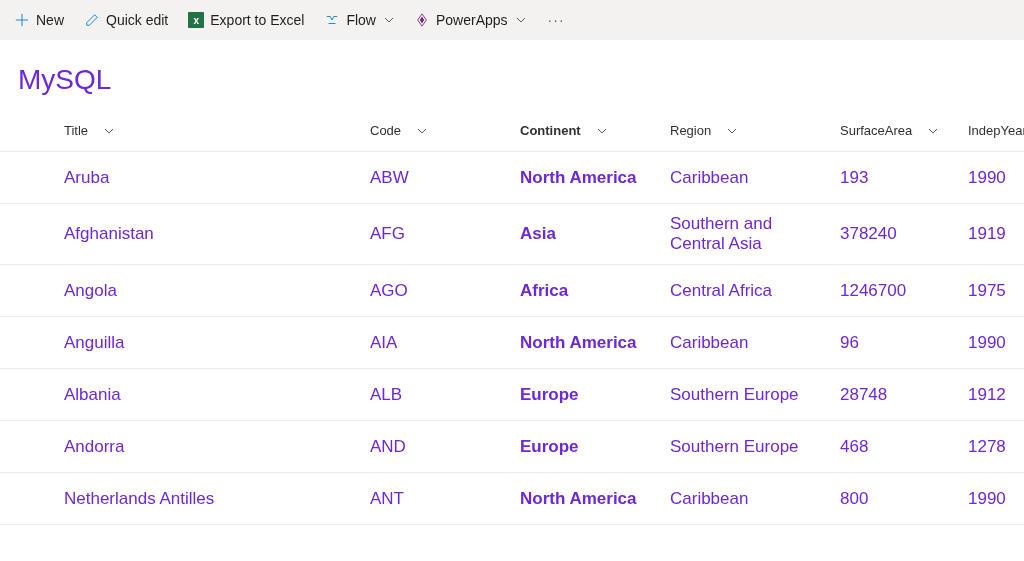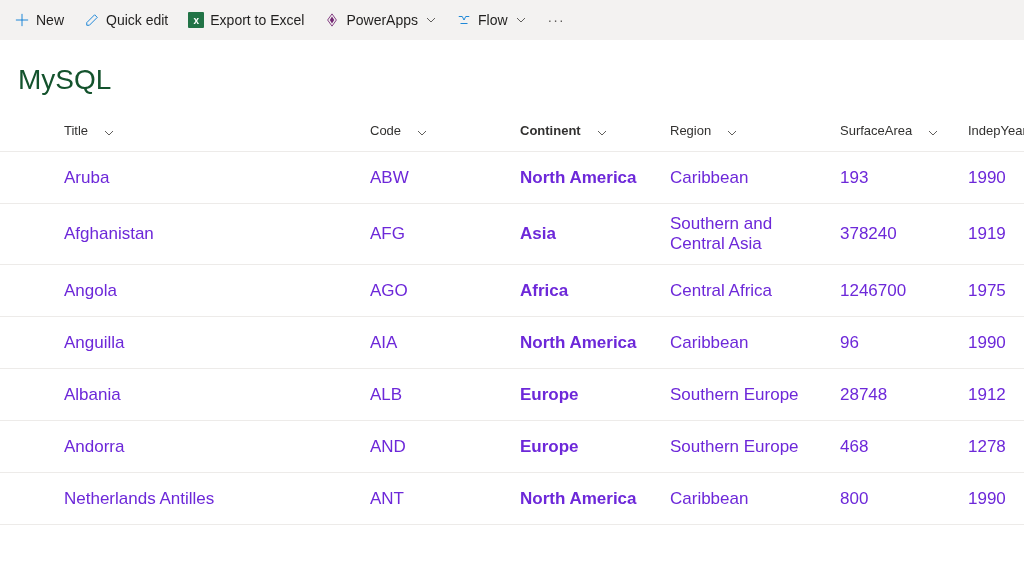--- a/index.html
+++ b/index.html
@@ -36,21 +36,21 @@
       margin-left: 2px;
     }
     .more-item {
       padding: 0 12px;
       letter-spacing: 1px;
       color: #605e5c;
     }
     .page-title {
       font-size: 28px;
       font-weight: 400;
-      color: #14532d;
+      color: #6d28d9;
       padding: 24px 18px 14px 18px;
     }
     .grid {
       width: 100%;
     }
     .grid-header, .grid-row {
       display: flex;
       align-items: center;
       border-bottom: 1px solid #edebe9;
       padding: 0 18px 0 64px;
@@ -69,21 +69,21 @@
     }
     .col { padding-right: 12px; }
     .col-title { flex: 0 0 306px; }
     .col-code { flex: 0 0 150px; }
     .col-continent { flex: 0 0 150px; font-weight: bold; }
     .col-region { flex: 0 0 170px; }
     .col-surface { flex: 0 0 128px; }
     .col-indep { flex: 0 0 60px; }
     .col-header {
       display: flex;
-      align-items: flex-end;
+      align-items: center;
       cursor: pointer;
       gap: 16px;
     }
     .sort-chevron {
       display: inline-flex;
     }
     .excel-icon-bg {
       background: #217346;
       color: #fff;
       width: 16px;
@@ -118,38 +118,38 @@
   </div>
   <div class="toolbar-item">
     <span class="toolbar-icon">
       <span class="excel-icon-bg">x</span>
     </span>
     <span>Export to Excel</span>
   </div>
   <div class="toolbar-item">
     <span class="toolbar-icon">
       <svg width="14" height="14" viewBox="0 0 16 16">
-          <path d="M8 1l5 7-5 7-5-7 5-7z" fill="none" stroke="#742774" stroke-width="1"></path>
-          <path d="M8 4l2.5 4L8 12l-2.5-4L8 4z" fill="#742774"></path>
-        </svg>
-    </span>
-    <span>PowerApps</span>
+          <path d="M2 4h4l2 4 2-4h4M4 12h8" fill="none" stroke="#0078d4" stroke-width="1"></path>
+        </svg>
+    </span>
+    <span>Flow</span>
     <span class="chevron-icon">
       <svg width="10" height="10" viewBox="0 0 10 10">
           <path d="M1 3l4 4 4-4" fill="none" stroke="#605e5c" stroke-width="1"></path>
         </svg>
     </span>
   </div>
   <div class="toolbar-item">
     <span class="toolbar-icon">
       <svg width="14" height="14" viewBox="0 0 16 16">
-          <path d="M2 4h4l2 4 2-4h4M4 12h8" fill="none" stroke="#0078d4" stroke-width="1"></path>
-        </svg>
-    </span>
-    <span>Flow</span>
+          <path d="M8 1l5 7-5 7-5-7 5-7z" fill="none" stroke="#742774" stroke-width="1"></path>
+          <path d="M8 4l2.5 4L8 12l-2.5-4L8 4z" fill="#742774"></path>
+        </svg>
+    </span>
+    <span>PowerApps</span>
     <span class="chevron-icon">
       <svg width="10" height="10" viewBox="0 0 10 10">
           <path d="M1 3l4 4 4-4" fill="none" stroke="#605e5c" stroke-width="1"></path>
         </svg>
     </span>
   </div>
   <div class="toolbar-item more-item">
     <span>···</span>
   </div>
 </div>

